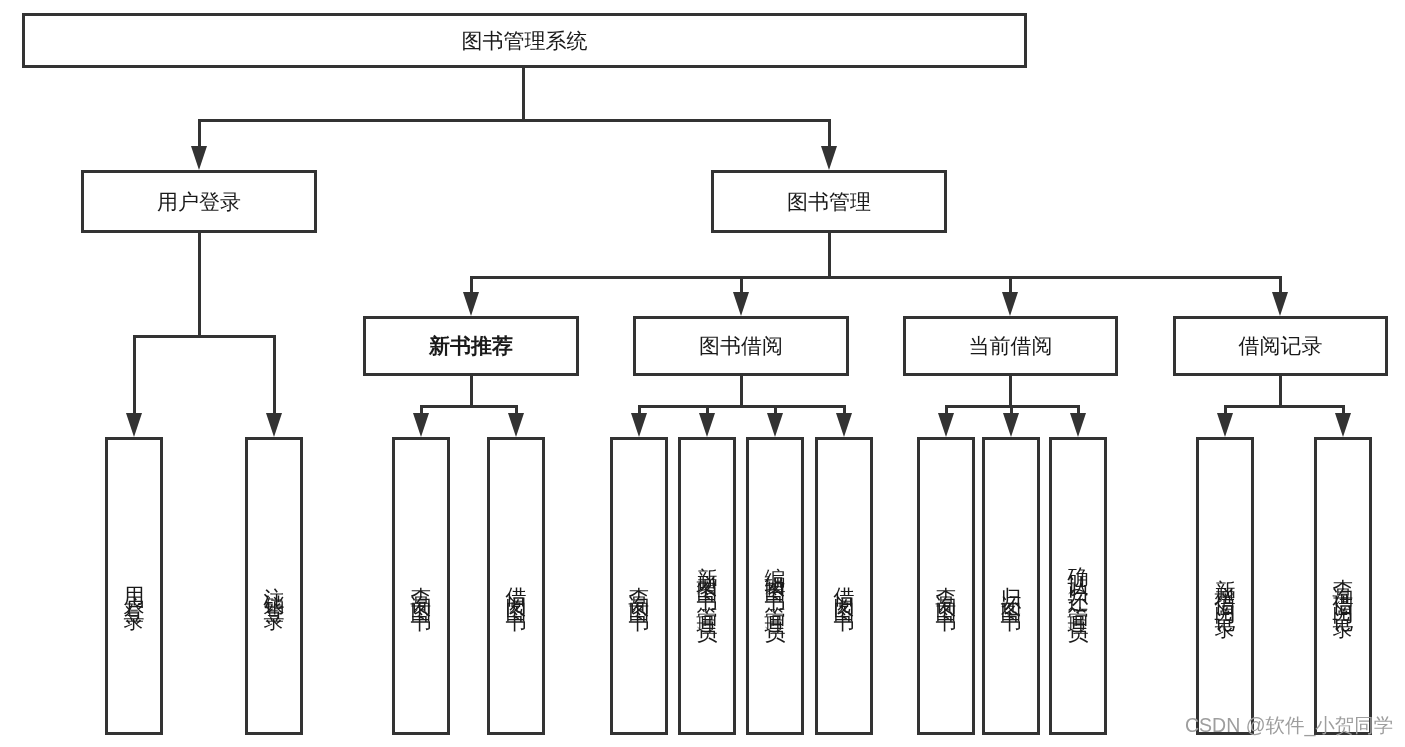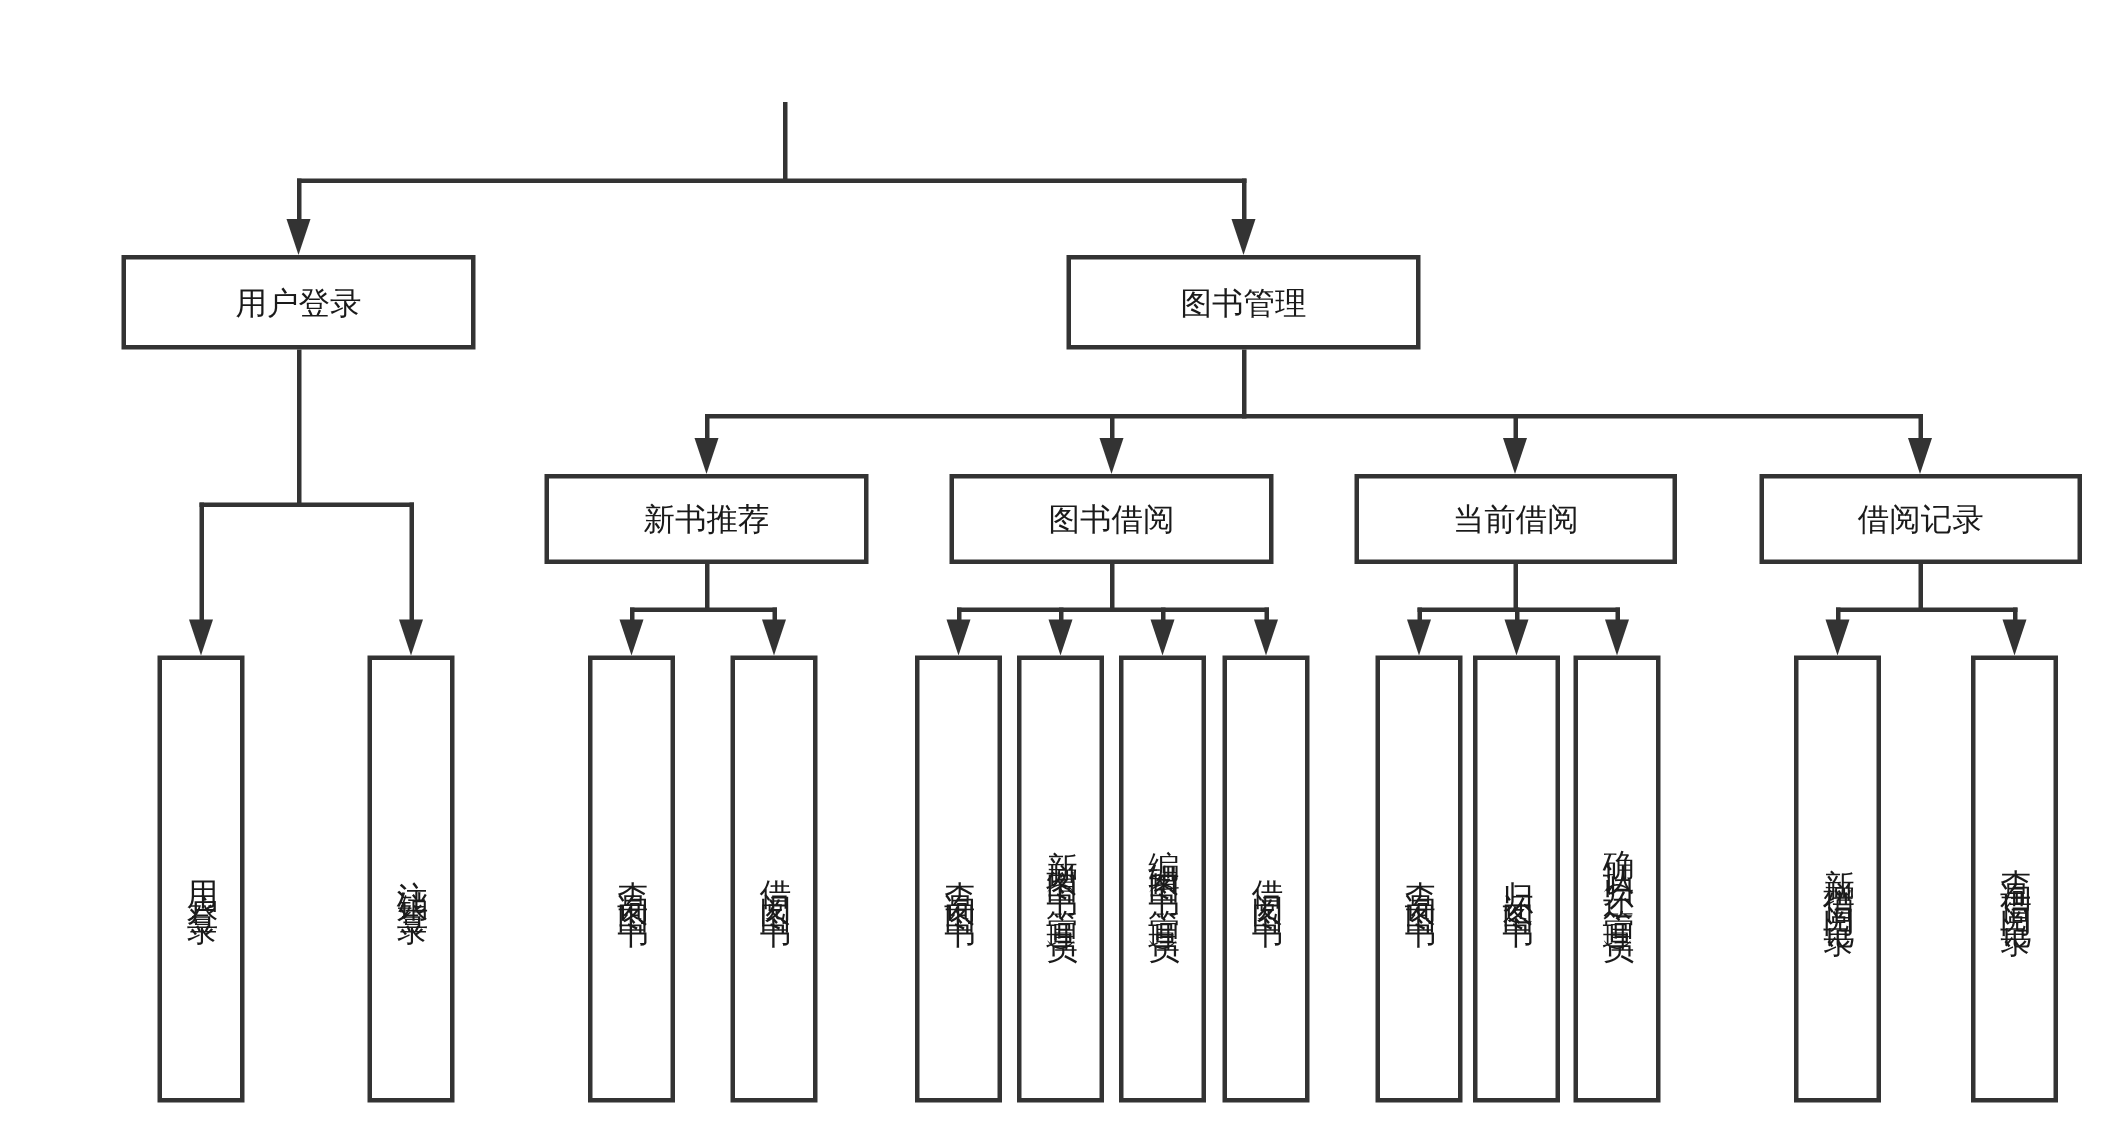--- a/index.html
+++ b/index.html
@@ -59,20 +59,23 @@
     color: var(--watermark);
     white-space: nowrap;
     z-index: 10;
   }
 </style>
 </head>
 <body>
 
 <div id="canvas">
 
+  <div class="box h" style="left:22px; top:13px; width:1005px; height:55px;">
+    <span>图书管理系统</span>
+  </div>
 
   <div class="vline" style="left:522px; top:68px; height:52px;"></div>
   <div class="hline" style="left:198px; top:119px; width:633px;"></div>
   <div class="vline" style="left:198px; top:119px; height:29px;"></div>
   <div class="arrow" style="left:191px; top:146px;"></div>
   <div class="vline" style="left:828px; top:119px; height:29px;"></div>
   <div class="arrow" style="left:821px; top:146px;"></div>
 
   <div class="box h" style="left:81px; top:170px; width:236px; height:63px;">
     <span>用户登录</span>
@@ -92,21 +95,21 @@
   <div class="hline" style="left:470px; top:276px; width:812px;"></div>
   <div class="vline" style="left:470px; top:276px; height:20px;"></div>
   <div class="arrow" style="left:463px; top:292px;"></div>
   <div class="vline" style="left:740px; top:276px; height:20px;"></div>
   <div class="arrow" style="left:733px; top:292px;"></div>
   <div class="vline" style="left:1009px; top:276px; height:20px;"></div>
   <div class="arrow" style="left:1002px; top:292px;"></div>
   <div class="vline" style="left:1279px; top:276px; height:20px;"></div>
   <div class="arrow" style="left:1272px; top:292px;"></div>
 
-  <div class="box h" style="left:363px; top:316px; width:216px; height:60px;">
+  <div class="box h" style="left:363px; top:316px; width:216px; height:60px;font-weight:bold;">
     <span>新书推荐</span>
   </div>
   <div class="box h" style="left:903px; top:316px; width:215px; height:60px;">
     <span>当前借阅</span>
   </div>
   <div class="box h" style="left:633px; top:316px; width:216px; height:60px;">
     <span>图书借阅</span>
   </div>
   <div class="box h" style="left:1173px; top:316px; width:215px; height:60px;">
     <span>借阅记录</span>
@@ -183,14 +186,15 @@
     <span>确认归还（管理员）</span>
   </div>
 
   <div class="box v" style="left:1196px; top:437px; width:58px; height:298px;">
     <span>新增借阅记录</span>
   </div>
   <div class="box v" style="left:1314px; top:437px; width:58px; height:298px;">
     <span>查询借阅记录</span>
   </div>
 
+  <div class="watermark">CSDN @软件_小贺同学</div>
 
 </div>
 
 </body></html>

